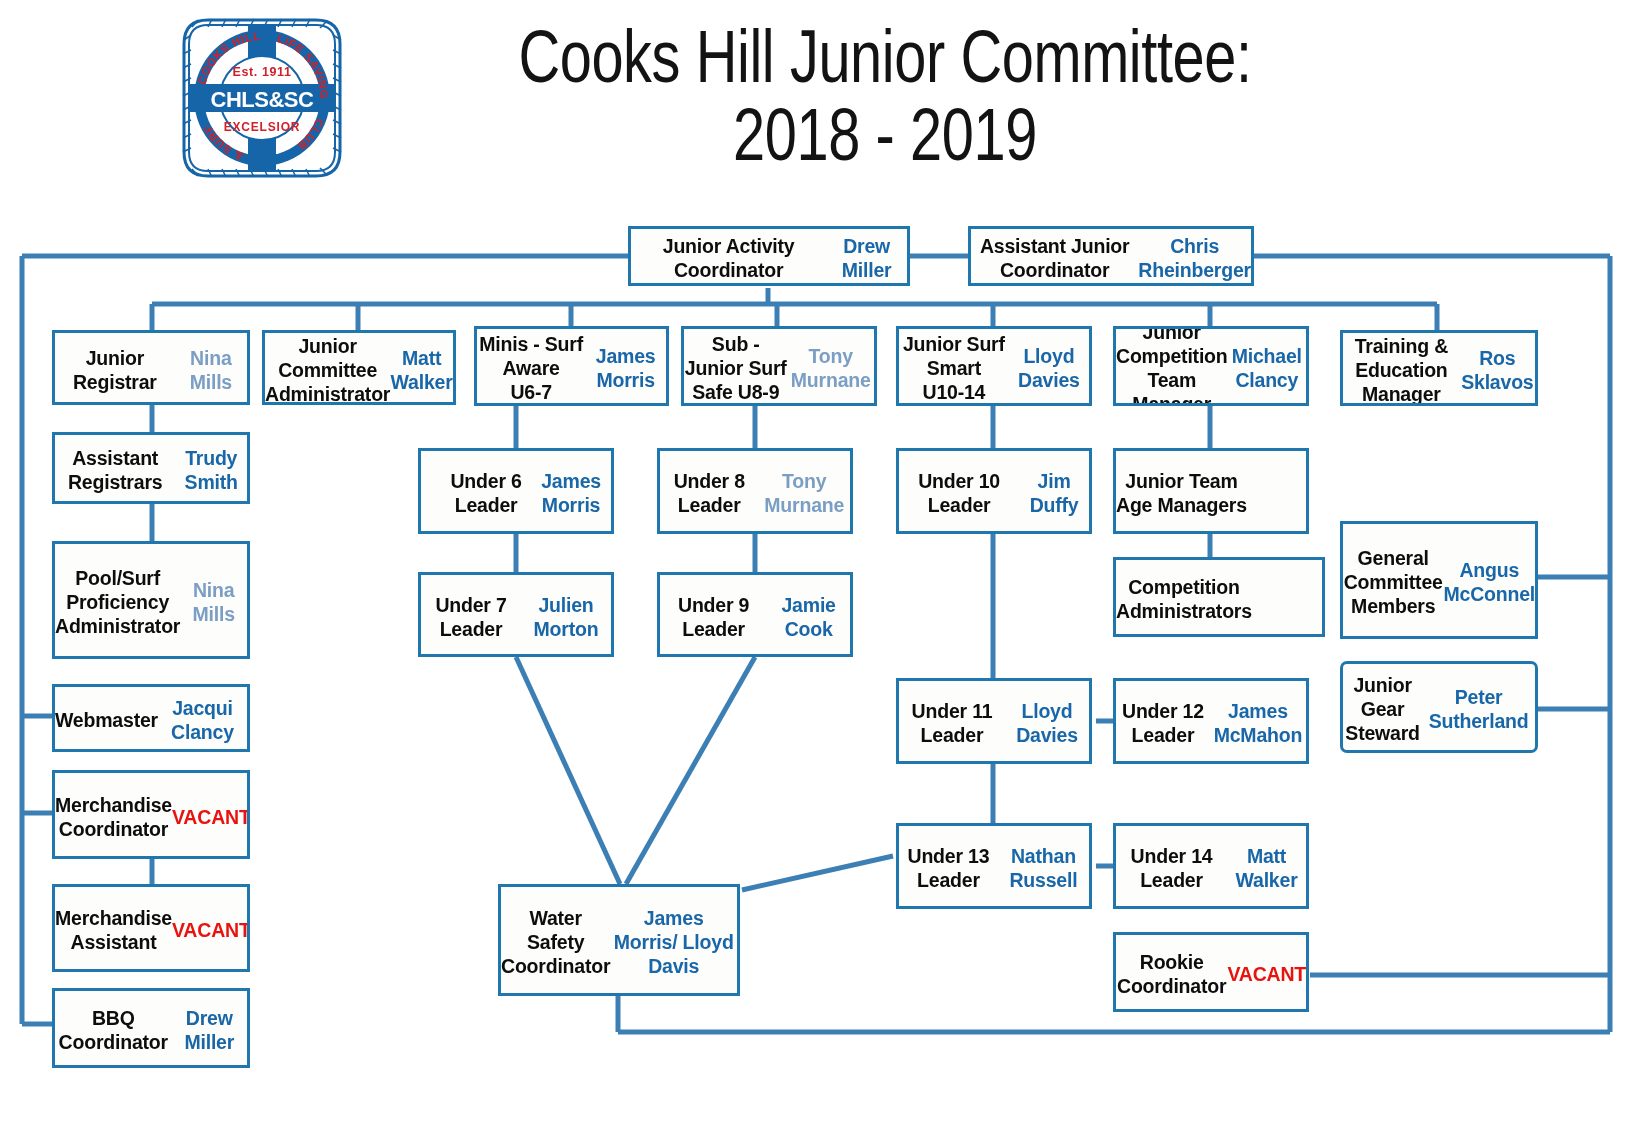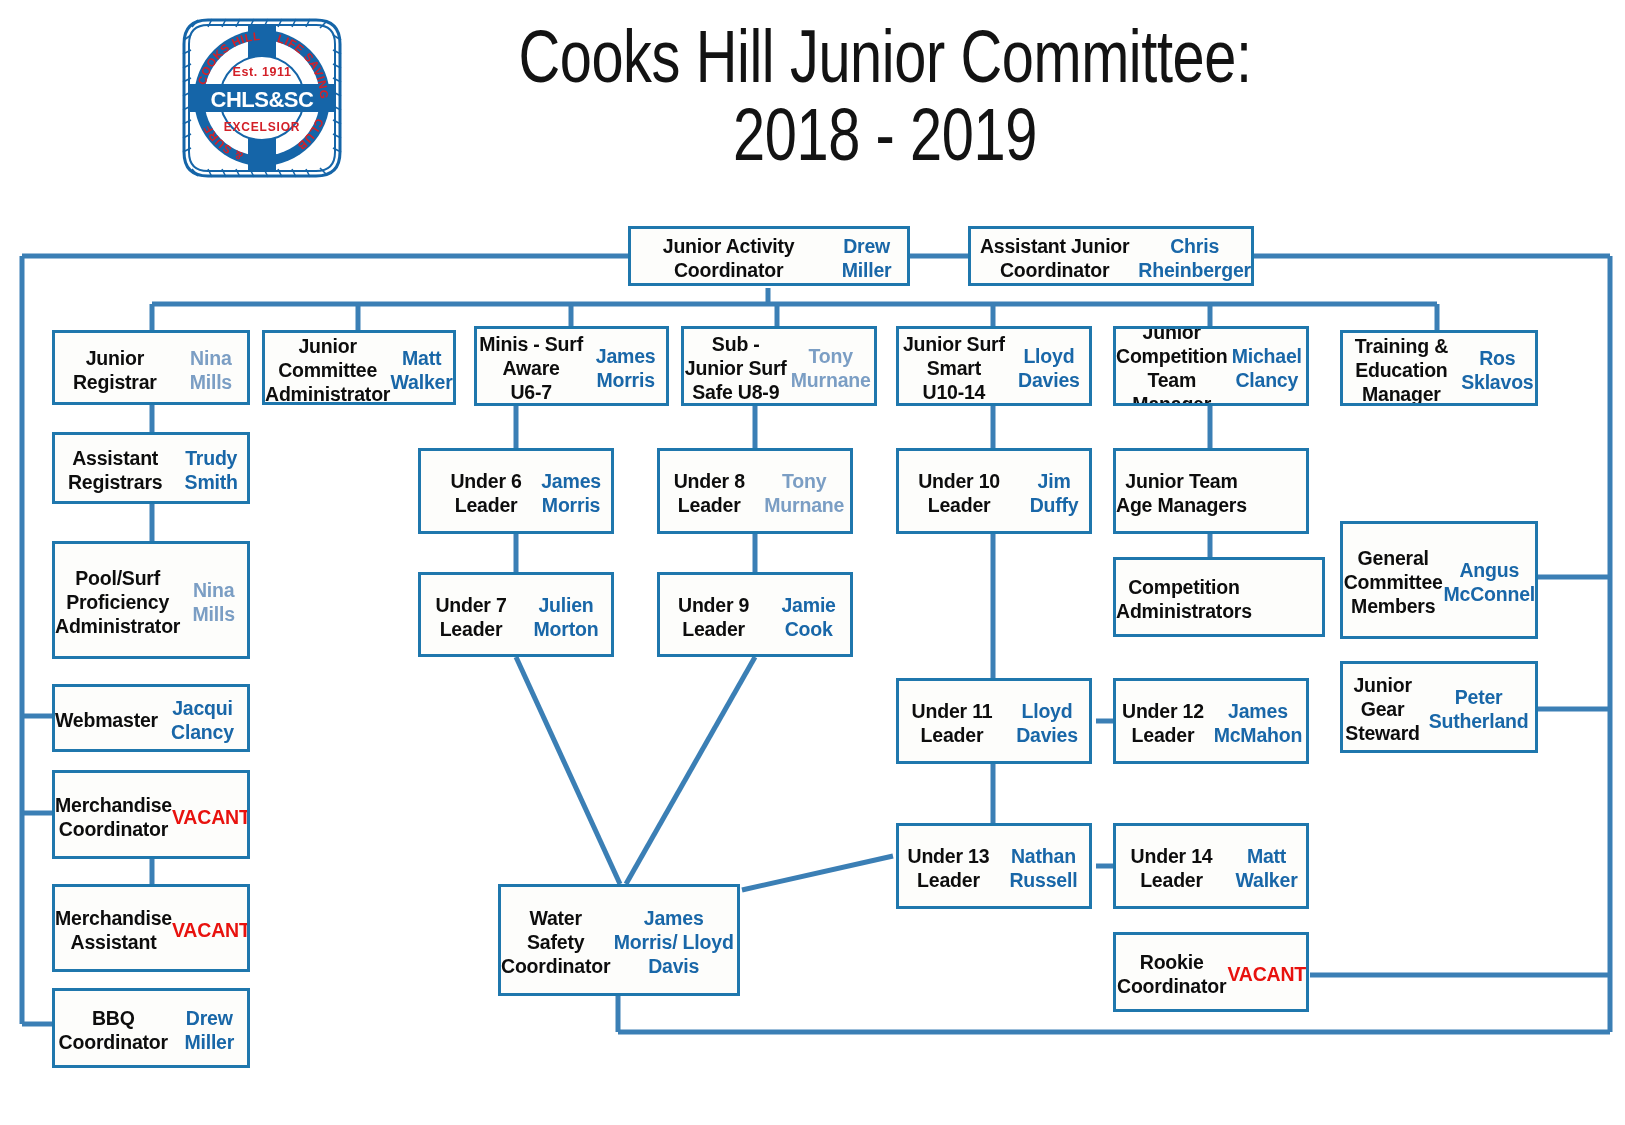--- a/index.html
+++ b/index.html
@@ -375,21 +375,21 @@
 Administrators</span>
     <span class="person dark"></span>
   </div>
 
   <div class="node" style="left:1340px; top:521px; width:198px; height:118px;">
     <span class="role">General Committee
 Members</span>
     <span class="person dark">Angus McConnel</span>
   </div>
 
-  <div class="node" style="left:1340px; top:661px; width:198px; height:92px;">
+  <div class="node" style="left:1340px; top:661px; width:198px; height:92px;border-radius:7px;">
     <span class="role">Junior Gear
 Steward</span>
     <span class="person dark">Peter Sutherland</span>
   </div>
 
   <div class="node" style="left:498px;  top:884px; width:242px; height:112px;">
     <span class="role">Water Safety
 Coordinator</span>
     <span class="person dark">James Morris/ Lloyd
 Davis</span>

